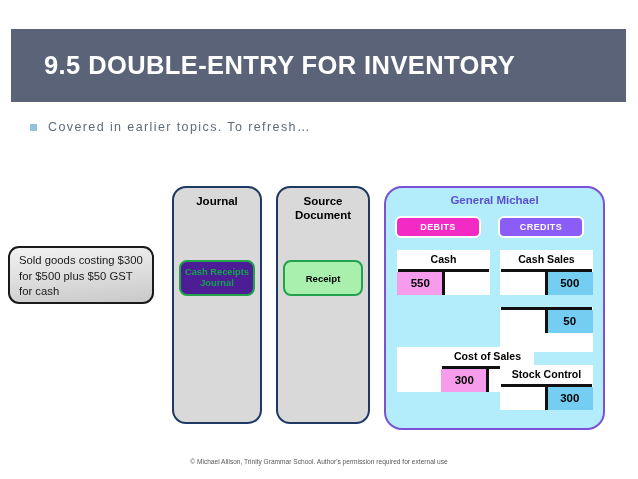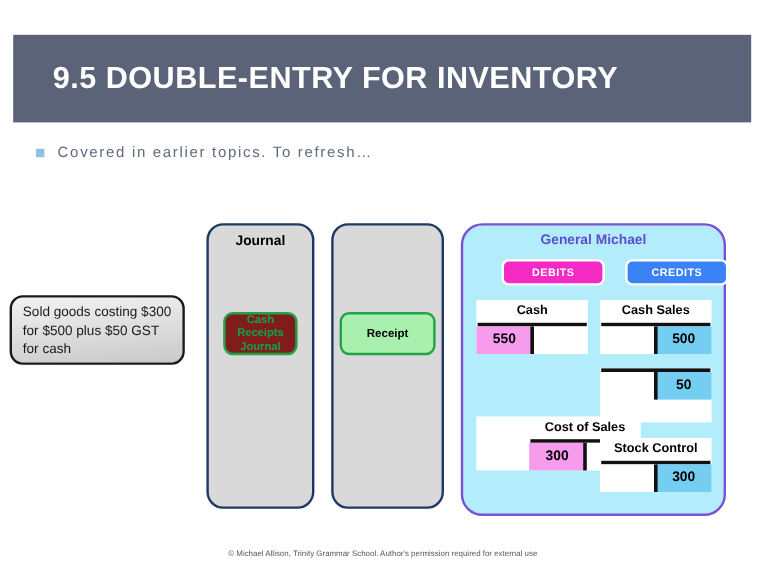--- a/index.html
+++ b/index.html
@@ -106,23 +106,23 @@
     border: 2.2px solid #22a24a;
     border-radius: 8px;
     box-sizing: border-box;
     display: flex;
     align-items: center;
     justify-content: center;
     text-align: center;
   }
   #crj-chip {
     top: 72px;
-    width: 62px;
+    width: 76px;
     height: 36px;
-    background: #7f1d1d;
+    background: #4c1d95;
   }
   #crj-chip .chip-text {
     color: #12a44a;
     font-size: 9.3px;
     font-weight: bold;
     line-height: 11.5px;
   }
   #receipt-chip {
     top: 72px;
     width: 80px;
@@ -163,24 +163,23 @@
     border: 2.5px solid #ffffff;
     border-radius: 6px;
     box-sizing: border-box;
     display: flex;
     align-items: center;
     justify-content: center;
     color: #ffffff;
     font-size: 9px;
     font-weight: bold;
     letter-spacing: 0.4px;
-    margin-left: 23px;
   }
   #debits-badge  { left: 9px;  background: #f42ac4; }
-  #credits-badge { left: 112px; background: #3b82f6; }
+  #credits-badge { left: 112px; background: #8b5cf6; }
 
   
   .taccount {
     position: absolute;
     width: 93px;
     height: 45px;
     background: #ffffff;
   }
   .ta-title {
     height: 19px;
@@ -260,20 +259,21 @@
 </div>
 
 <div id="journal-panel" class="col-panel">
   <div class="col-heading">Journal</div>
   <div id="crj-chip" class="inner-chip">
     <span class="chip-text">Cash Receipts Journal</span>
   </div>
 </div>
 
 <div id="source-panel" class="col-panel">
+  <div class="col-heading">Source Document</div>
   <div id="receipt-chip" class="inner-chip">
     <span class="chip-text">Receipt</span>
   </div>
 </div>
 
 <div id="gl-panel">
   <div id="gl-title">General Michael</div>
   <div id="debits-badge" class="badge">DEBITS</div>
   <div id="credits-badge" class="badge">CREDITS</div>
 </div>

